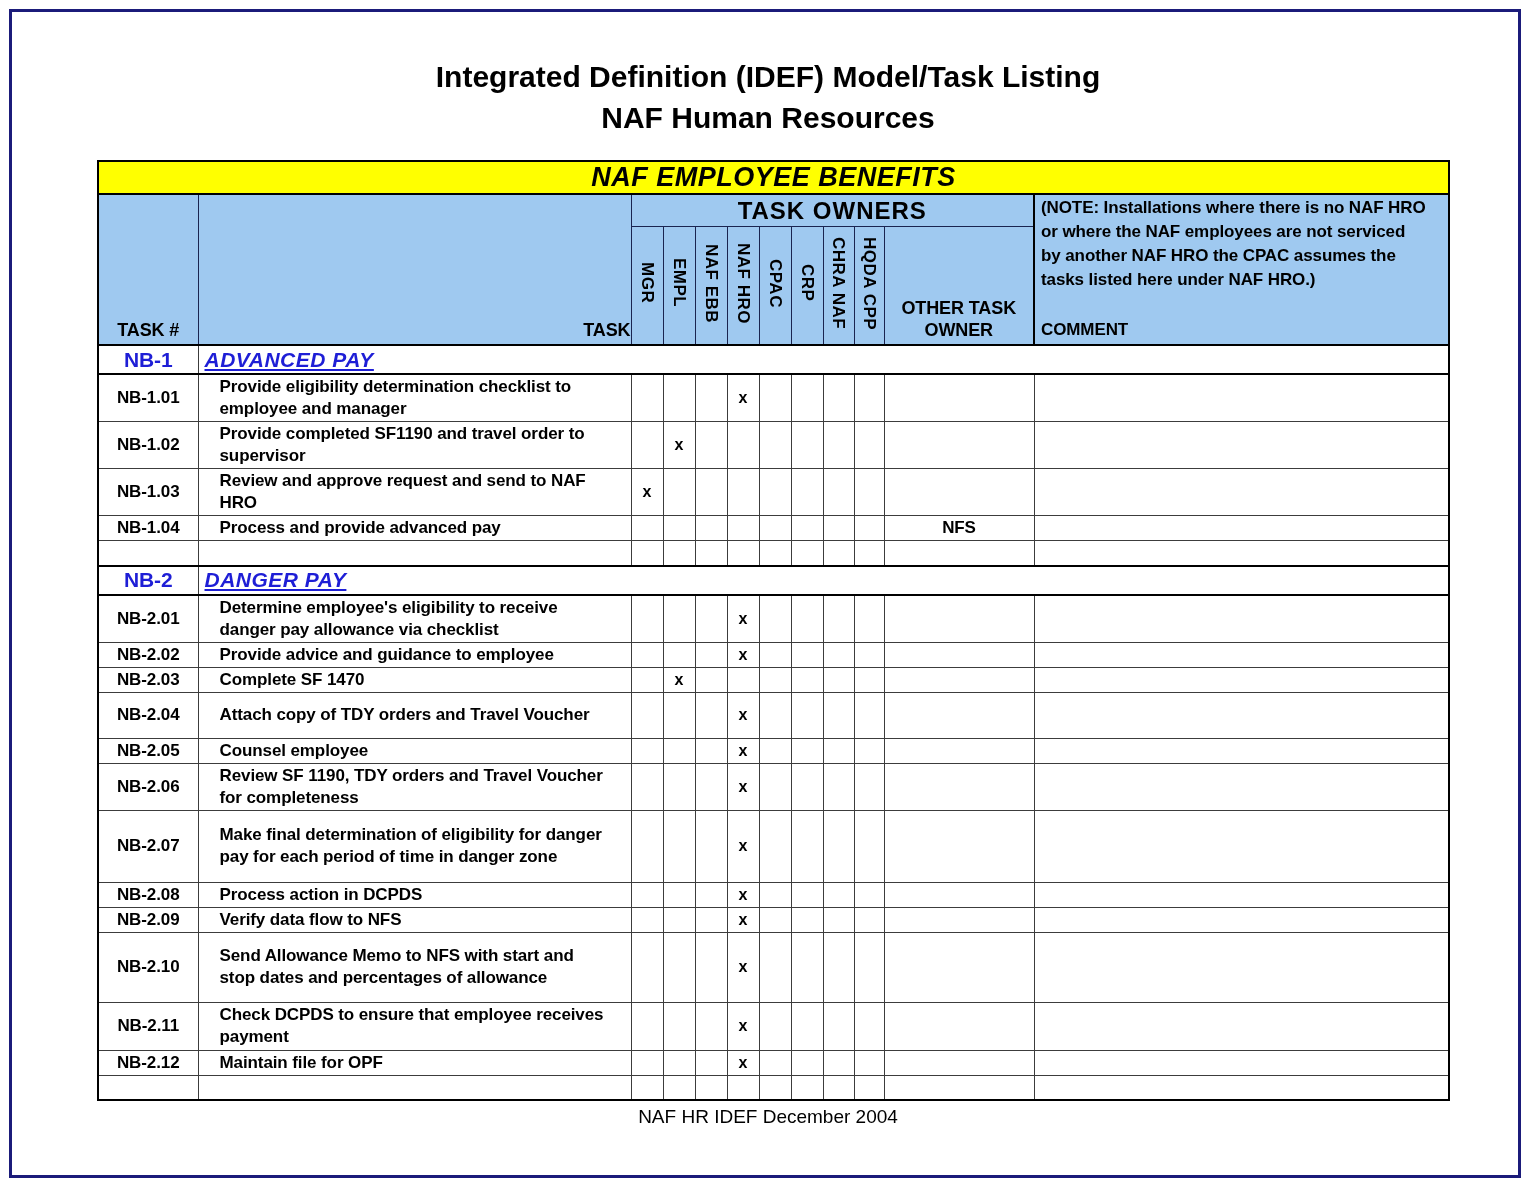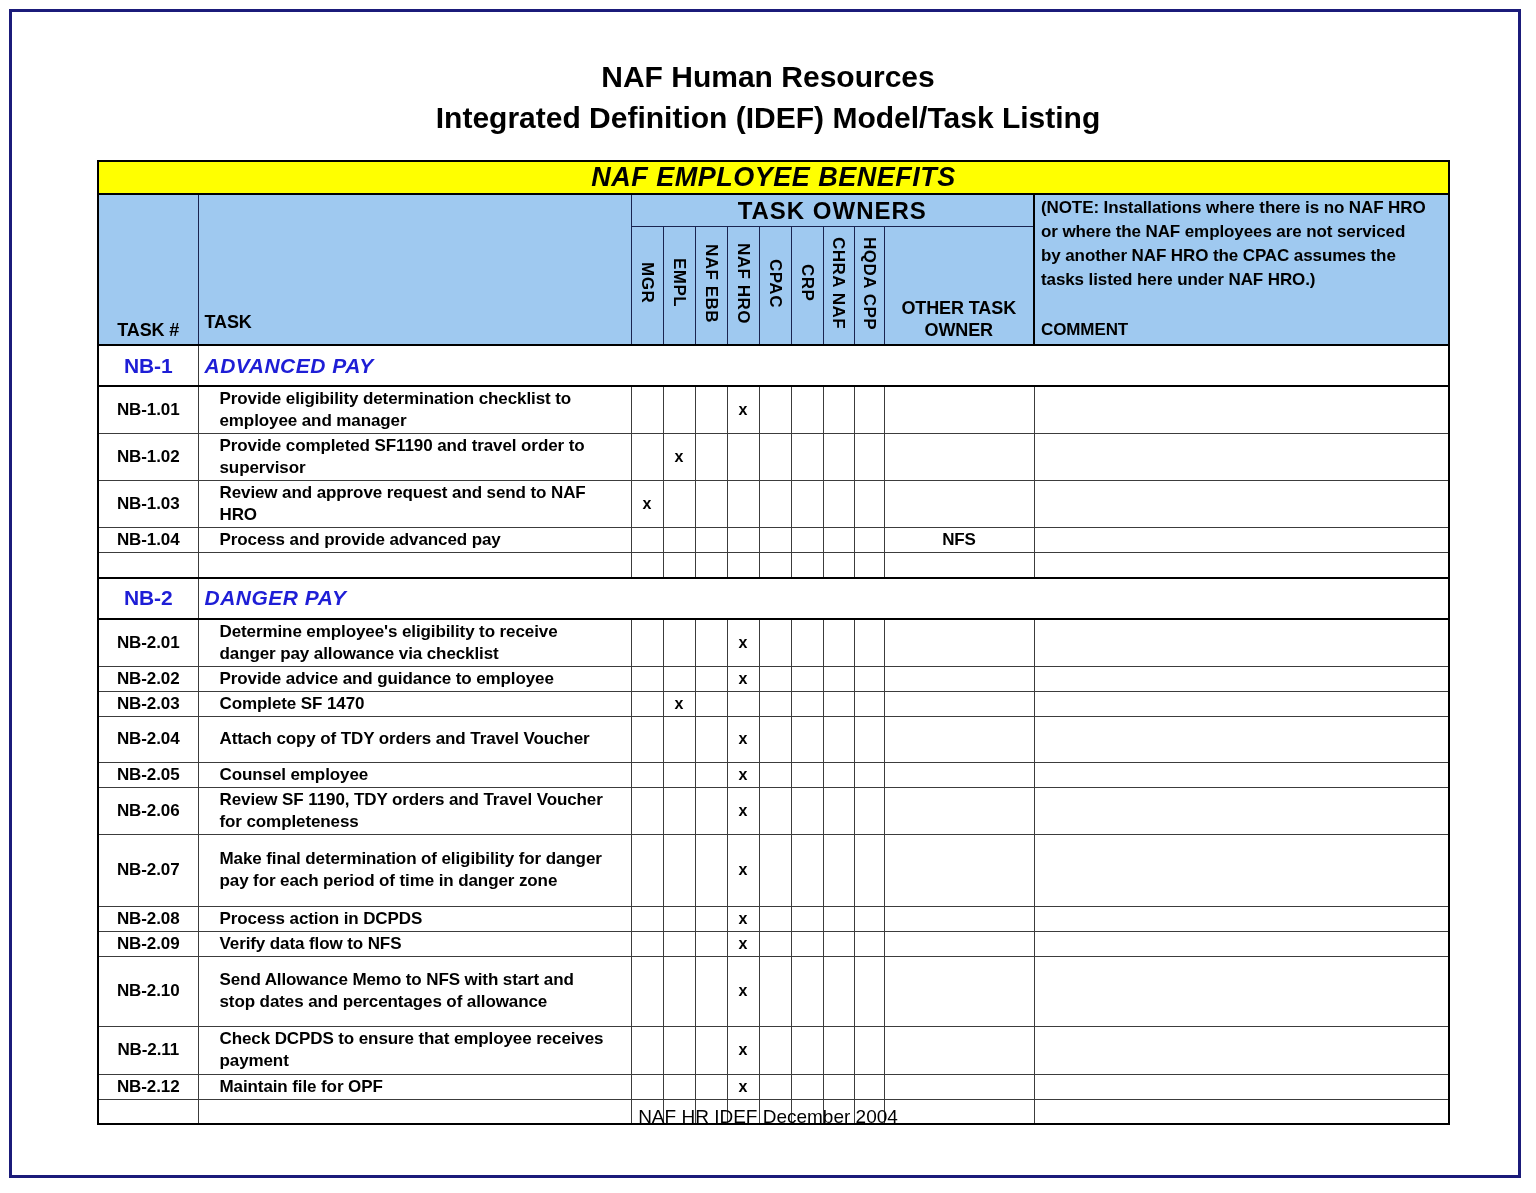--- a/index.html
+++ b/index.html
@@ -27,55 +27,55 @@
   }
   tr.banner-row td {
     background:var(--banner-bg,#ffff00); border:2px solid #000;
     text-align:center; font-style:italic; font-size:27px; height:32px;
     letter-spacing:0.5px;
   }
   .hdr { background:var(--header-bg,#9fc9f0); border-color:#1a2450; }
   .h-owners { text-align:center; font-size:24px; height:32px; letter-spacing:1px; }
   .h-taskno { vertical-align:bottom; text-align:center; font-size:18px;
     padding:0 0 3px 0; border-bottom:2px solid #000; }
-  .h-task { vertical-align:bottom; text-align:left; font-size:18px;
-    padding:0 0 11px 6px; border-bottom:2px solid #000; }
+  .h-task { vertical-align:bottom; text-align:right; font-size:18px;
+    padding:0 0 3px 6px; border-bottom:2px solid #000; }
   .h-note { vertical-align:top; text-align:left; font-size:17px;
     border-left:2px solid #000; border-bottom:2px solid #000; }
   .note-wrap { display:flex; flex-direction:column; justify-content:space-between;
     height:146px; padding:1px 20px 2px 6px; line-height:24px; }
   tr.rot-row td { height:116px; border-bottom:2px solid #000; }
   .rot { text-align:center; }
   .rot span { writing-mode:vertical-rl; display:inline-block; line-height:1;
     white-space:pre; letter-spacing:0.5px; font-size:17px; }
   .h-other { vertical-align:bottom; text-align:center; font-size:18px;
     padding-bottom:3px; line-height:22px; }
-  tr.section-row td { border-top:2px solid #000; border-bottom:2px solid #000; height:41px; }
+  tr.section-row td { border-top:2px solid #000; border-bottom:2px solid #000; height:29px; }
   .snum { color:var(--section-color,#1e1ed6); text-align:center; font-size:21px; }
   .stitle { color:var(--section-color,#1e1ed6); font-style:italic; font-size:21px;
-    padding-left:6px; letter-spacing:0.5px; }
+    padding-left:6px; letter-spacing:0.5px;text-decoration:underline; }
   .num { text-align:center; }
   .task { text-align:left; padding:1px 21px; line-height:22px; }
   .xcell { text-align:center; font-size:16px; }
   .other { text-align:center; }
   .comment {}
   .footer {
     position:absolute; top:1106px; left:0; width:100%;
     text-align:center; font-size:19px; font-weight:normal;
   }
 </style>
 </head>
 <body>
 
 <div class="page">
   <div class="frame"></div>
 
   <div class="title">
+    <div>Integrated Definition (IDEF) Model/Task Listing</div>
     <div>NAF Human Resources</div>
-    <div>Integrated Definition (IDEF) Model/Task Listing</div>
   </div>
 
   <table class="main">
     <colgroup>
       <col style="width:100px">
         <col style="width:433px">
       <col style="width:32px">
         <col style="width:32px">
         <col style="width:32px">
         <col style="width:32px">

